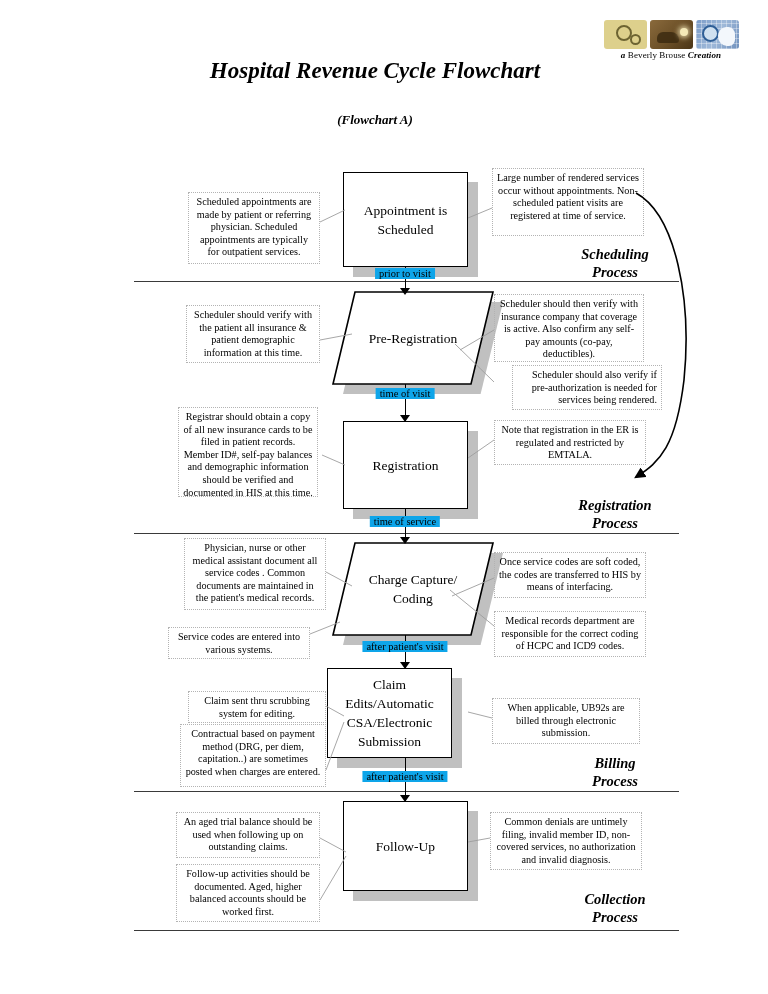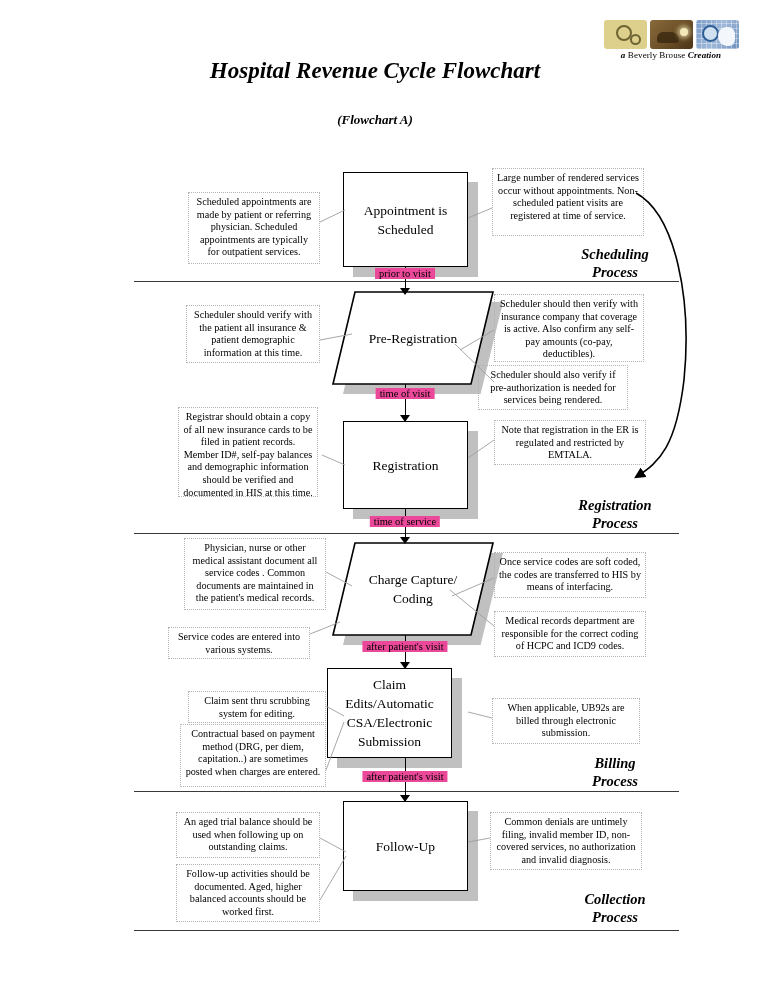--- a/index.html
+++ b/index.html
@@ -210,21 +210,21 @@
   .arrowhead {
     position: absolute;
     width: 0; height: 0;
     border-left: 5px solid transparent;
     border-right: 5px solid transparent;
     border-top: 7px solid #000;
   }
   .edge-label {
     position: absolute;
     font-size: 10.5px;
-    background: #ec4899;
+    background: #0ea5e9;
     padding: 0 4px;
     white-space: nowrap;
     transform: translateX(-50%);
   }
 
   
   .note {
     position: absolute;
     border: 1px dotted #b3b3b3;
     box-sizing: border-box;
@@ -347,21 +347,21 @@
 
   <div class="connector" style="left:405px; top:758px; height:43px;"></div>
   <div class="arrowhead" style="left:400px; top:795px;"></div>
   <div class="edge-label" style="left:405px; top:771px;">after patient's visit</div>
 
   <div class="note" style="left:188px; top:192px; width:132px; height:72px;">Scheduled appointments are made by patient or referring physician. Scheduled appointments are typically for outpatient services.</div>
   <div class="note" style="left:492px; top:168px; width:152px; height:68px;">Large number of rendered services occur without appointments.  Non-scheduled patient visits are registered at time of service.</div>
 
   <div class="note" style="left:186px; top:305px; width:134px; height:58px;">Scheduler should verify with the patient all insurance &amp; patient demographic information at this time.</div>
   <div class="note" style="left:494px; top:294px; width:150px; height:68px;">Scheduler should then verify with insurance company that coverage is active. Also confirm any self-pay amounts (co-pay, deductibles).</div>
-  <div class="note" style="left:478px; top:365px; width:150px; height:45px;">Scheduler should also verify if pre-authorization is needed for services being rendered.</div>
+  <div class="note" style="left:512px; top:365px; width:150px; height:45px;text-align:right;">Scheduler should also verify if pre-authorization is needed for services being rendered.</div>
 
   <div class="note" style="left:178px; top:407px; width:140px; height:90px;">Registrar should obtain a copy of all new insurance cards to be filed in patient records. Member ID#, self-pay balances and demographic information should be verified and documented in HIS at this time.</div>
   <div class="note" style="left:494px; top:420px; width:152px; height:45px;">Note that registration in the ER is regulated and restricted by EMTALA.</div>
 
   <div class="note" style="left:184px; top:538px; width:142px; height:72px;">Physician, nurse or other medical assistant document all service codes . Common documents  are maintained in the patient's medical records.</div>
   <div class="note" style="left:168px; top:627px; width:142px; height:32px;">Service codes are entered into various systems.</div>
   <div class="note" style="left:494px; top:552px; width:152px; height:46px;">Once service codes are soft coded, the codes are transferred to HIS by means of interfacing.</div>
   <div class="note" style="left:494px; top:611px; width:152px; height:46px;">Medical records department are responsible for the correct coding of HCPC and ICD9 codes.</div>
 
   <div class="note" style="left:188px; top:691px; width:138px; height:32px;">Claim sent thru scrubbing system for editing.</div>

